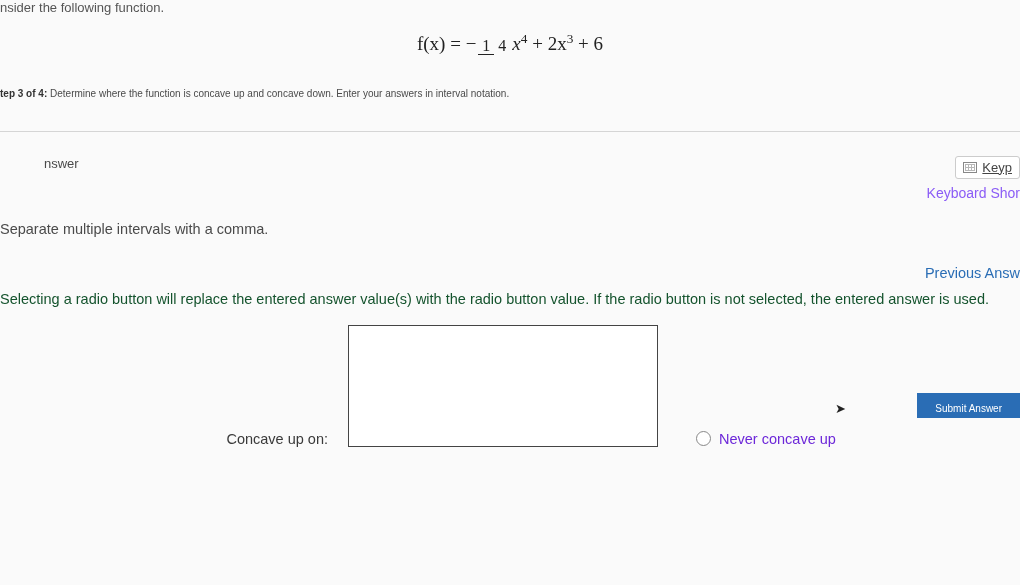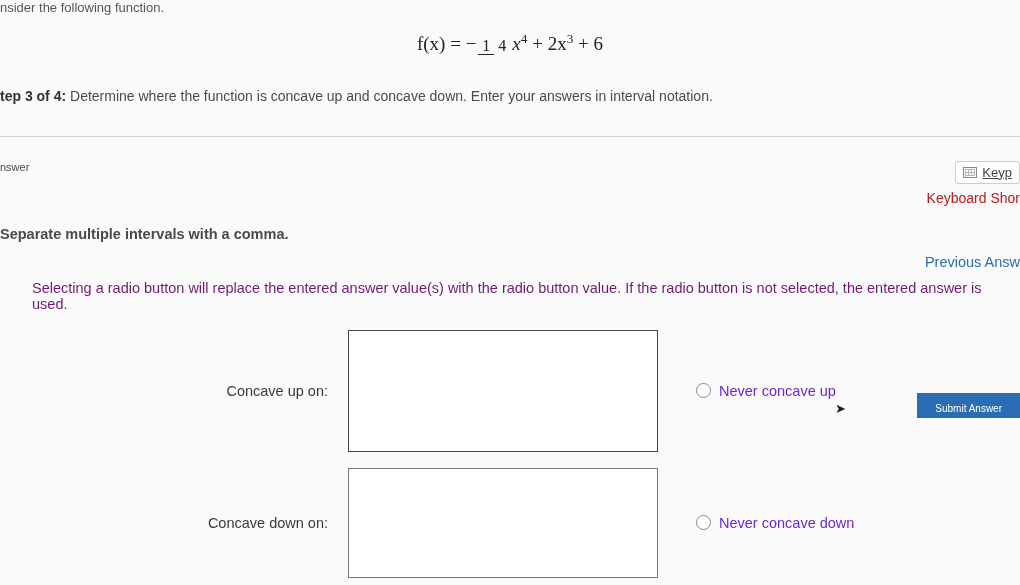--- a/index.html
+++ b/index.html
@@ -29,61 +29,61 @@
       display: inline-block;
       vertical-align: middle;
       font-size: 16px;
       line-height: 1.0;
       margin: 4px 2px;
     }
     .equation .frac .num { border-bottom: 1px solid #222; padding: 0 4px; }
     .equation .frac .den { padding: 0 4px; }
     sup { font-size: 0.7em; vertical-align: super; line-height: 0; }
     .step-line {
-      font-size: 14px;
+      font-size: 10px;
       color: #4a4a4a;
       padding-bottom: 32px;
     }
     .step-line b { color: #333; font-weight: 600; }
     .hr { border-top: 1px solid #d5d5d5; margin-bottom: 24px; }
     .answer-row {
       display: flex;
       justify-content: space-between;
       align-items: flex-start;
       margin-bottom: 20px;
     }
-    .answer-label { font-size: 11px; color: #4a4a4a; }
+    .answer-label { font-size: 13px; color: #4a4a4a; margin-left: 44px; }
     .right-links { text-align: right; font-size: 14px; }
     .keypad-btn {
       display: inline-flex;
       align-items: center;
       gap: 5px;
       border: 1px solid #ccc;
       border-radius: 3px;
       padding: 3px 7px;
       font-size: 13px;
       color: #444;
       background: #fff;
       cursor: pointer;
       text-decoration: underline;
     }
-    .kb-shortcut-link { color: #b91c1c; margin-top: 6px; font-size: 14px; cursor: pointer;}
-    .hint-text { font-size: 14.5px; color: #4a4a4a; margin-bottom: 12px; font-weight: bold; }
+    .kb-shortcut-link { color: #8b5cf6; margin-top: 6px; font-size: 14px; cursor: pointer;}
+    .hint-text { font-size: 14.5px; color: #4a4a4a; margin-bottom: 28px; }
     .prev-answers {
       text-align: right;
       color: #2a6db5;
       font-size: 14.5px;
       margin-bottom: 10px;
       cursor: pointer;
       margin-top: 12px;
     }
-    .radio-hint { font-size: 14.5px; color: #701a75; margin-bottom: 18px; margin-left: 32px; }
+    .radio-hint { font-size: 14.5px; color: #14532d; margin-bottom: 18px; }
     .input-row {
       display: flex;
-      align-items: center;
+      align-items: flex-end;
       gap: 16px;
       margin-bottom: 16px;
     }
     .input-label {
       width: 332px;
       text-align: right;
       font-size: 14.5px;
       color: #3a3a3a;
       padding-right: 4px;
     }
@@ -166,26 +166,18 @@
 
   <div class="input-row">
     <div class="input-label">Concave up on:</div>
     <textarea class="big-input" style=""></textarea>
     <label class="radio-wrap">
       <span class="radio-circle"></span>
       <span>Never concave up</span>
     </label>
   </div>
 
-  <div class="input-row">
-    <div class="input-label">Concave down on:</div>
-    <textarea class="big-input second" style=""></textarea>
-    <label class="radio-wrap">
-      <span class="radio-circle"></span>
-      <span>Never concave down</span>
-    </label>
-  </div>
 
   <div class="cursor-arrow">➤</div>
 
   <button class="submit-btn">Submit Answer</button>
 
 </div>
 
 </body></html>

